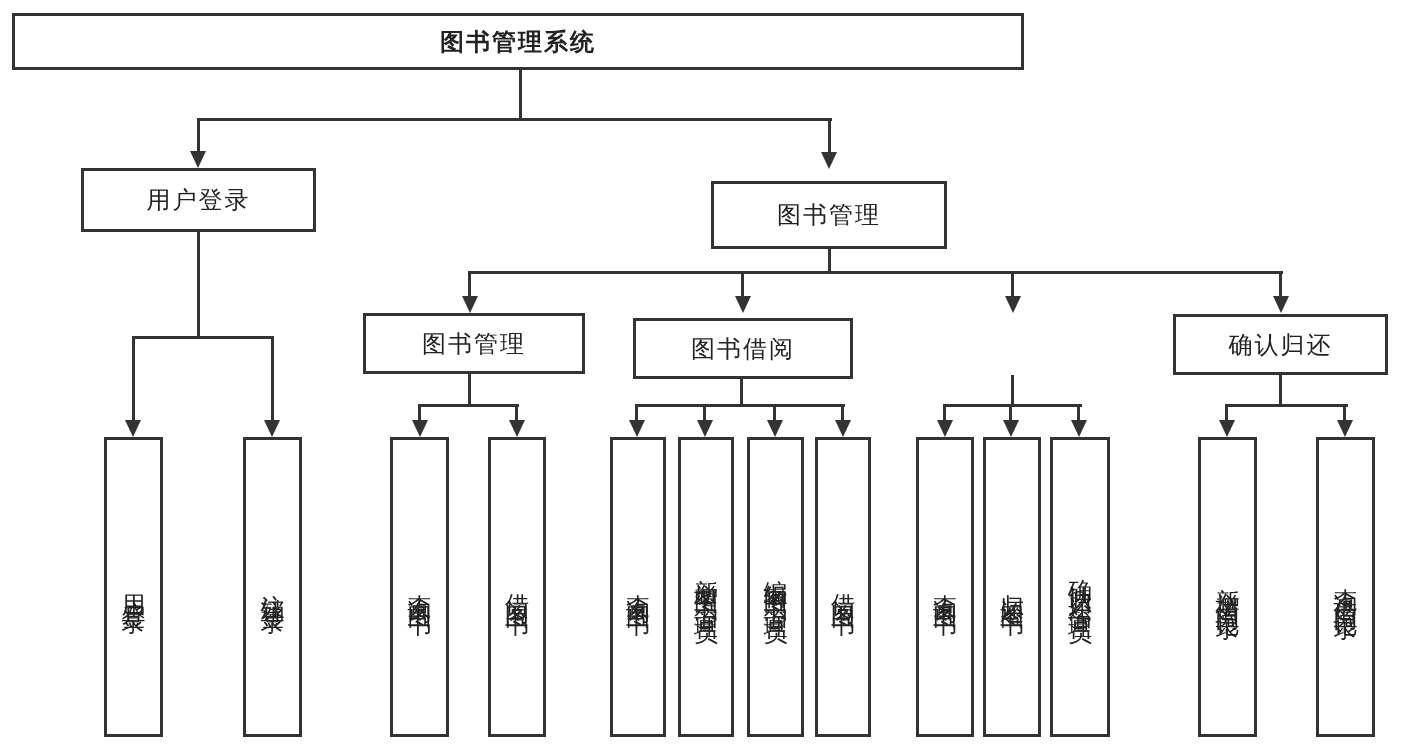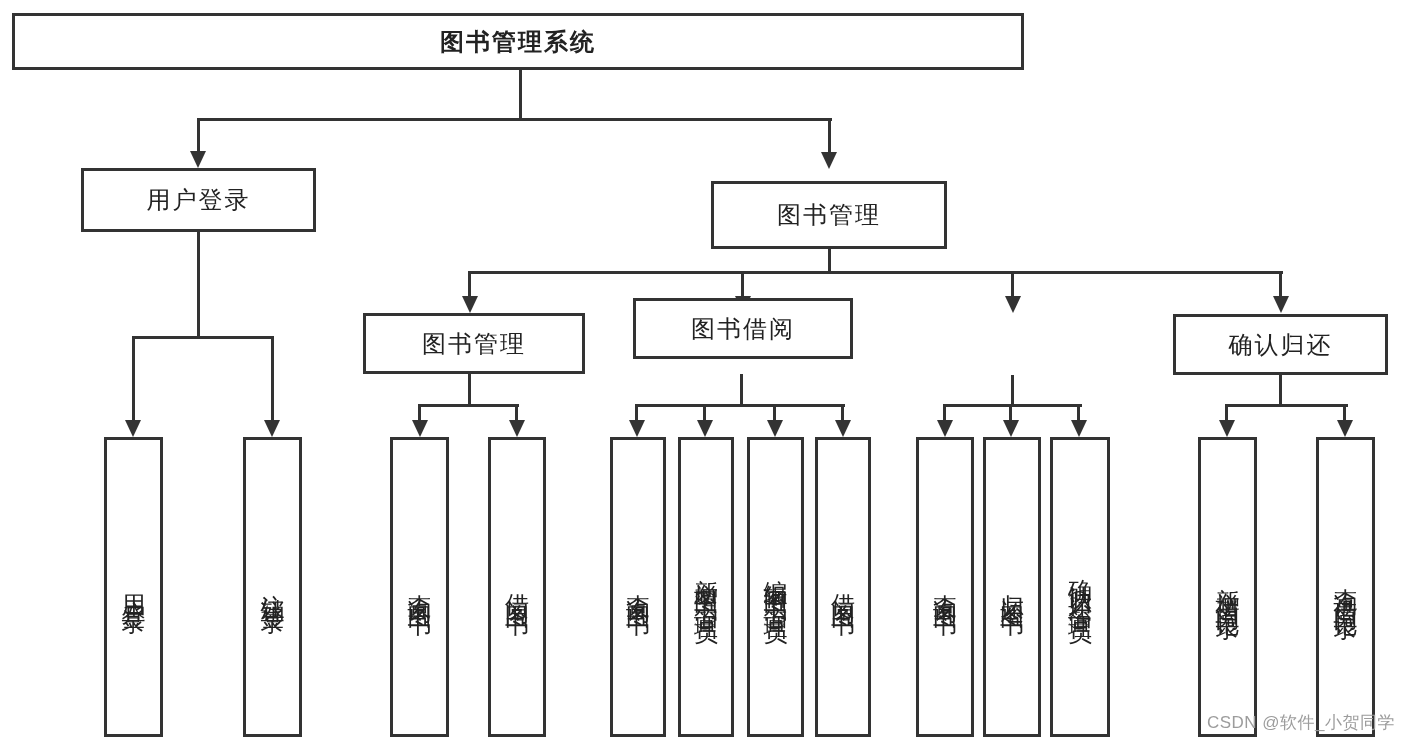--- a/index.html
+++ b/index.html
@@ -67,21 +67,21 @@
   <div class="ln" style="left:741px;top:271px;width:3px;height:25px;"></div>
   <div class="arr" style="left:735px;top:296px;"></div>
   <div class="ln" style="left:1011px;top:271px;width:3px;height:25px;"></div>
   <div class="arr" style="left:1005px;top:296px;"></div>
   <div class="ln" style="left:1279px;top:271px;width:3px;height:25px;"></div>
   <div class="arr" style="left:1273px;top:296px;"></div>
 
   <div class="hbox" style="left:363px;top:313px;width:222px;height:61px;">
     <span>图书管理</span>
   </div>
-  <div class="hbox" style="left:633px;top:298px;width:220px;height:61px;">
+  <div class="hbox" style="left:633px;top:318px;width:220px;height:61px;">
     <span>图书借阅</span>
   </div>
   <div class="hbox" style="left:1173px;top:314px;width:215px;height:61px;">
     <span>确认归还</span>
   </div>
 
   <div class="ln" style="left:468px;top:374px;width:3px;height:33px;"></div>
   <div class="ln" style="left:418px;top:404px;width:101px;height:3px;"></div>
   <div class="ln" style="left:418px;top:404px;width:3px;height:16px;"></div>
   <div class="arr" style="left:412px;top:420px;"></div>
@@ -152,15 +152,14 @@
     <span class="vtext">确认归还（管理员）</span>
   </div>
 
   <div class="vbox" style="left:1198px;top:437px;width:59px;height:300px;">
     <span class="vtext">新增借阅记录</span>
   </div>
   <div class="vbox" style="left:1316px;top:437px;width:59px;height:300px;">
     <span class="vtext">查询借阅记录</span>
   </div>
 
-  <div class="watermark">CSDN @软件_小贺同学</div>
 
 </div>
 
 </body></html>

